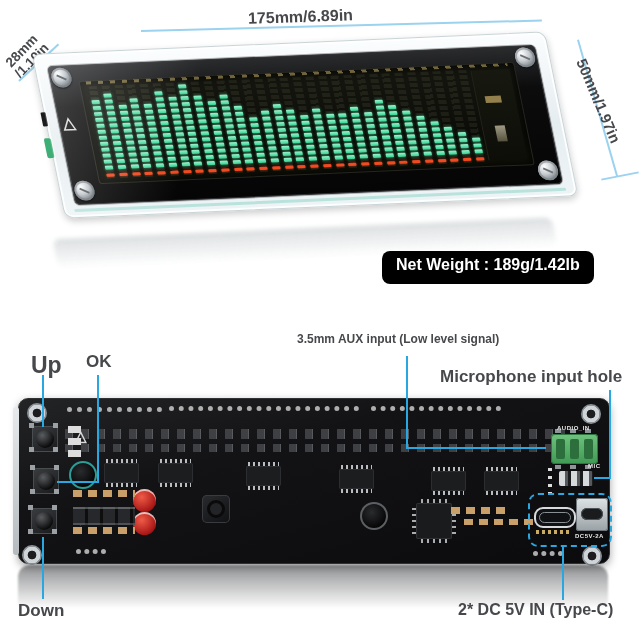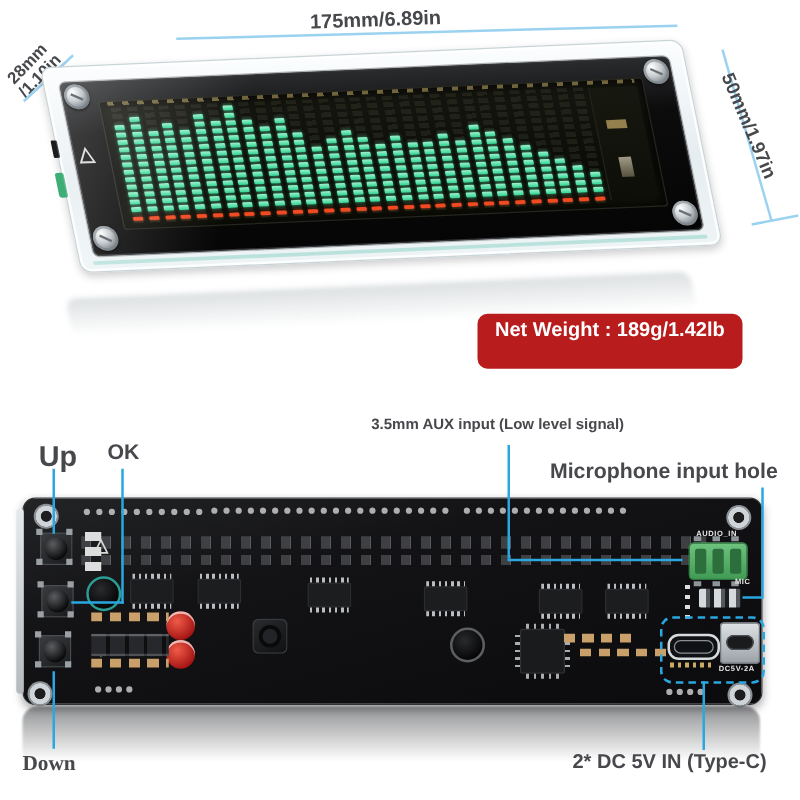--- a/index.html
+++ b/index.html
@@ -59,22 +59,22 @@
   #green-nub{position:absolute;left:-6px;top:84px;width:7px;height:20px;background:#3fae76;border-radius:2px;}
   #side-notch{position:absolute;left:-4px;top:58px;width:5px;height:14px;background:#1c1c1e;border-radius:1px;}
   #acrylic-edge{position:absolute;left:10px;right:10px;bottom:5px;height:3px;border-radius:2px;
        background:rgba(110,200,185,.40);}
   #device-reflection{position:absolute;left:55px;top:228px;width:500px;height:30px;border-radius:8px;
        background:linear-gradient(180deg,rgba(150,160,165,.33),rgba(255,255,255,0));
        transform:rotate(-2.5deg) skewX(9deg);filter:blur(2px);}
 
   
   #badges{position:absolute;left:382px;top:251px;}
-  #badge-net{display:table;background:#b91c1c;color:#fff;font-size:16px;font-weight:700;
-       padding:5px 14px 21px;border-radius:8px;}
+  #badge-net{display:table;background:#000000;color:#fff;font-size:16px;font-weight:700;
+       padding:5px 14px 10px;border-radius:8px;}
   #badge-pkg{display:table;margin-top:2px;background:#fff;color:#3d3d3f;font-size:16px;font-weight:700;
        padding:3px 12px 4px;border-radius:8px;border:2px solid #3d3d3f;}
 
   
   #pcb{position:absolute;left:18px;top:398px;width:590px;height:164px;border-radius:10px;
        background:linear-gradient(165deg,#232426 0%,#131315 35%,#0b0b0d 100%);
        border:1px solid #303234;box-shadow:0 3px 8px rgba(0,0,0,.35);}
   #pcb::before{content:"";position:absolute;left:-6px;top:8px;bottom:8px;width:6px;border-radius:3px;
        background:linear-gradient(180deg,#e7eaec,#b4babe);}
   .hole{position:absolute;width:20px;height:20px;border-radius:50%;
@@ -140,21 +140,21 @@
        background:linear-gradient(180deg,#dfe3e6,#9aa1a6);box-shadow:inset 0 0 0 1px #6e757a;}
   #usb-block::after{content:"";position:absolute;left:5px;top:10px;right:5px;height:12px;border-radius:6px;
        background:#1a1b1d;box-shadow:inset 0 0 0 1px #4c5257;}
   #pcb-reflection{position:absolute;left:18px;top:565px;width:590px;height:55px;border-radius:12px;
        background:linear-gradient(180deg,rgba(35,37,40,.5),rgba(255,255,255,0) 80%);filter:blur(1px);}
 
   
   .callout{position:absolute;background:#2aa7e1;z-index:9;}
   #up-label{left:31px;top:352px;font-size:23px;}
   #ok-label{left:86px;top:352px;font-size:17px;}
-  #down-label{left:18px;top:601px;font-size:17px;font-family:Liberation Serif, serif;}
+  #down-label{left:18px;top:601px;font-size:17px;}
   #aux-label{left:297px;top:332px;font-size:12px;}
   #mic-label{left:440px;top:367px;font-size:17px;}
   #dc-label{left:458px;top:601px;font-size:16px;}
   #up-line{left:42px;top:375px;width:2px;height:52px;}
   #ok-line-v{left:97px;top:375px;width:2px;height:108px;}
   #ok-line-h{left:57px;top:481px;width:42px;height:2px;}
   #down-line{left:42px;top:537px;width:2px;height:62px;}
   #aux-line-v{left:406px;top:356px;width:2px;height:91px;}
   #aux-line-h{left:406px;top:447px;width:140px;height:2px;}
   #mic-line-v{left:609px;top:390px;width:2px;height:87px;}

